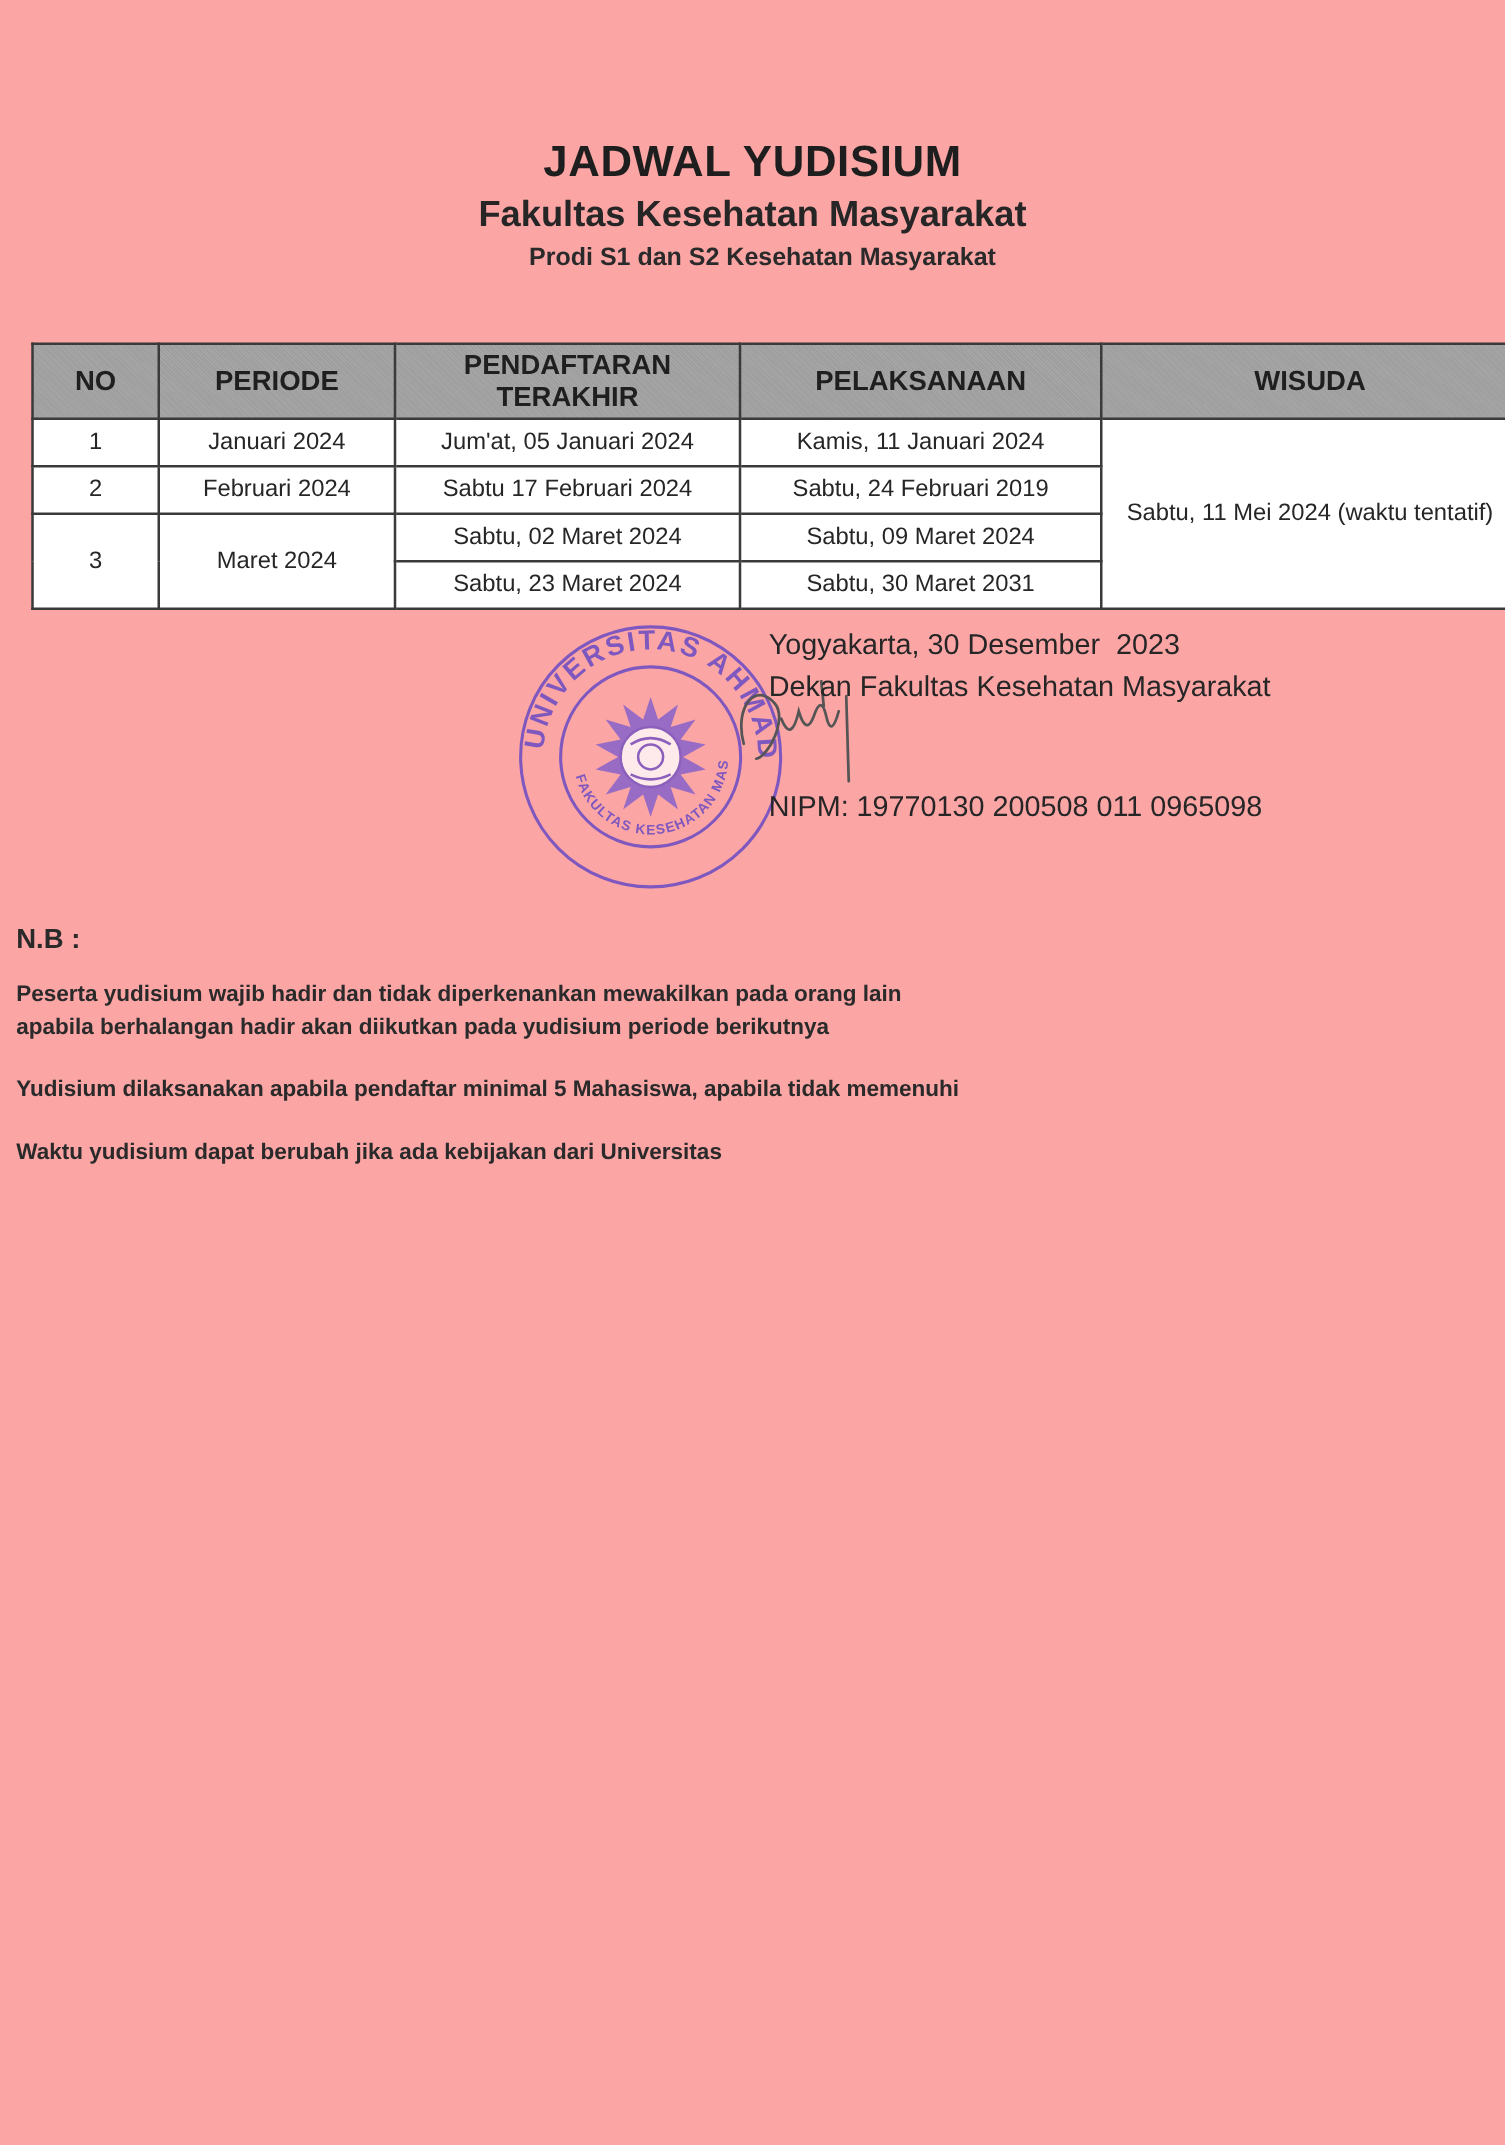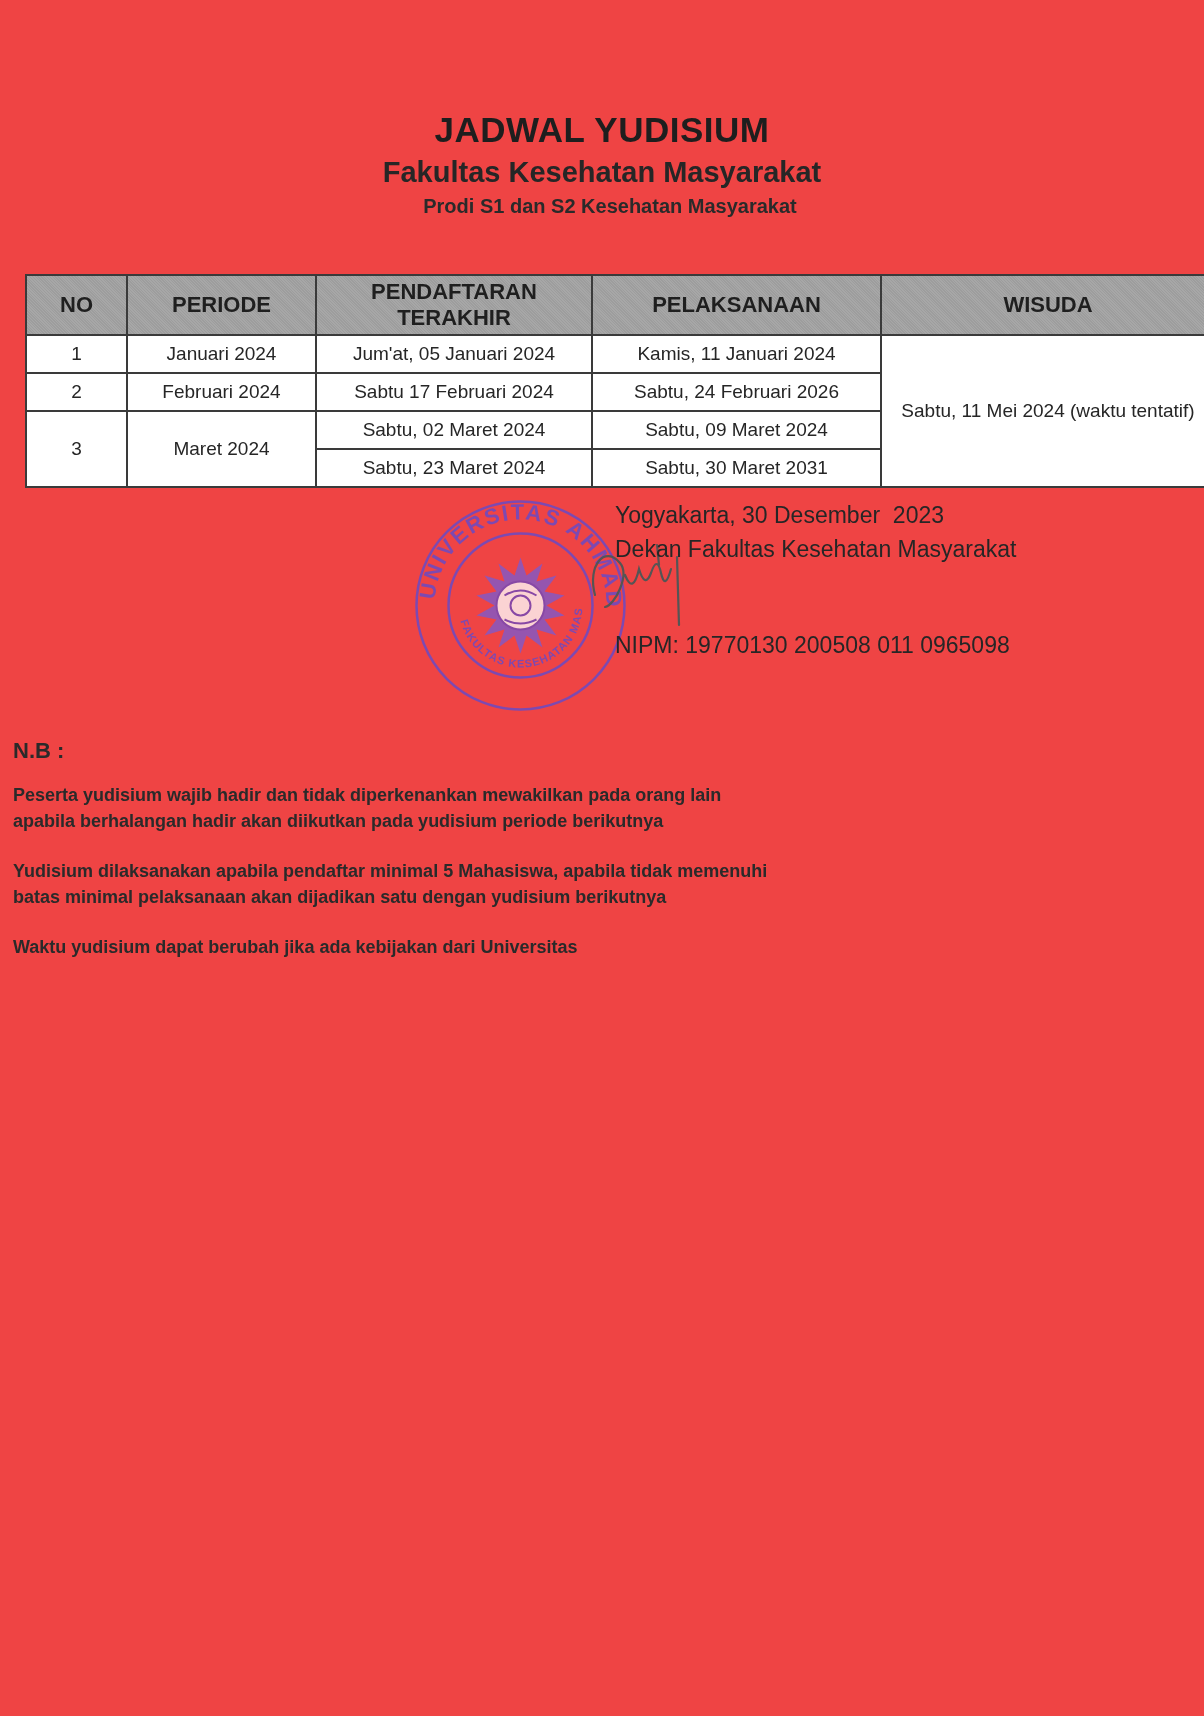--- a/index.html
+++ b/index.html
@@ -5,21 +5,21 @@
     html, body { margin: 0; padding: 0; }
     body {
       width: 1204px;
       height: 1716px;
       background: #ffffff;
       position: relative;
       overflow: hidden;
       font-family: "Liberation Sans", sans-serif;
       color: #222;
     }
-    .page { position: absolute; inset: 0; background: #ef4444; }
+    .page { position: absolute; inset: 0; background: #fca5a5; }
 
     .title-block { position: absolute; left: 0; right: 0; top: 108px; text-align: center; }
     .title-main {
       font-size: 35px; font-weight: bold; letter-spacing: 0.5px;
       color: #1e1e1e; margin-left: 0; line-height: 44px;
     }
     .title-sub {
       font-size: 29px; font-weight: bold; color: #262626;
       line-height: 40px;
     }
@@ -115,21 +115,21 @@
         <td>1</td>
         <td>Januari 2024</td>
         <td>Jum'at, 05 Januari 2024</td>
         <td>Kamis, 11 Januari 2024</td>
         <td class="wisuda" rowspan="4">Sabtu, 11 Mei 2024 (waktu tentatif)</td>
       </tr>
       <tr>
         <td>2</td>
         <td>Februari 2024</td>
         <td>Sabtu 17 Februari 2024</td>
-        <td>Sabtu, 24 Februari 2026</td>
+        <td>Sabtu, 24 Februari 2019</td>
       </tr>
       <tr>
         <td rowspan="2">3</td>
         <td rowspan="2">Maret 2024</td>
         <td>Sabtu, 02 Maret 2024</td>
         <td>Sabtu, 09 Maret 2024</td>
       </tr>
       <tr>
         <td>Sabtu, 23 Maret 2024</td>
         <td>Sabtu, 30 Maret 2031</td>
@@ -174,20 +174,19 @@
   </div>
 
   <div class="notes">
     <div class="nb">N.B :</div>
     <p>
       <span>Peserta yudisium wajib hadir dan tidak diperkenankan mewakilkan pada orang lain</span><br>
       <span>apabila berhalangan hadir  akan diikutkan pada yudisium periode berikutnya</span>
     </p>
     <p>
       <span>Yudisium dilaksanakan apabila pendaftar minimal 5 Mahasiswa, apabila tidak memenuhi</span><br>
-      <span>batas minimal pelaksanaan akan dijadikan satu dengan yudisium berikutnya</span>
     </p>
     <p>
       <span>Waktu yudisium dapat berubah jika ada kebijakan dari Universitas</span>
     </p>
   </div>
 
 </div>
 
 </body></html>

